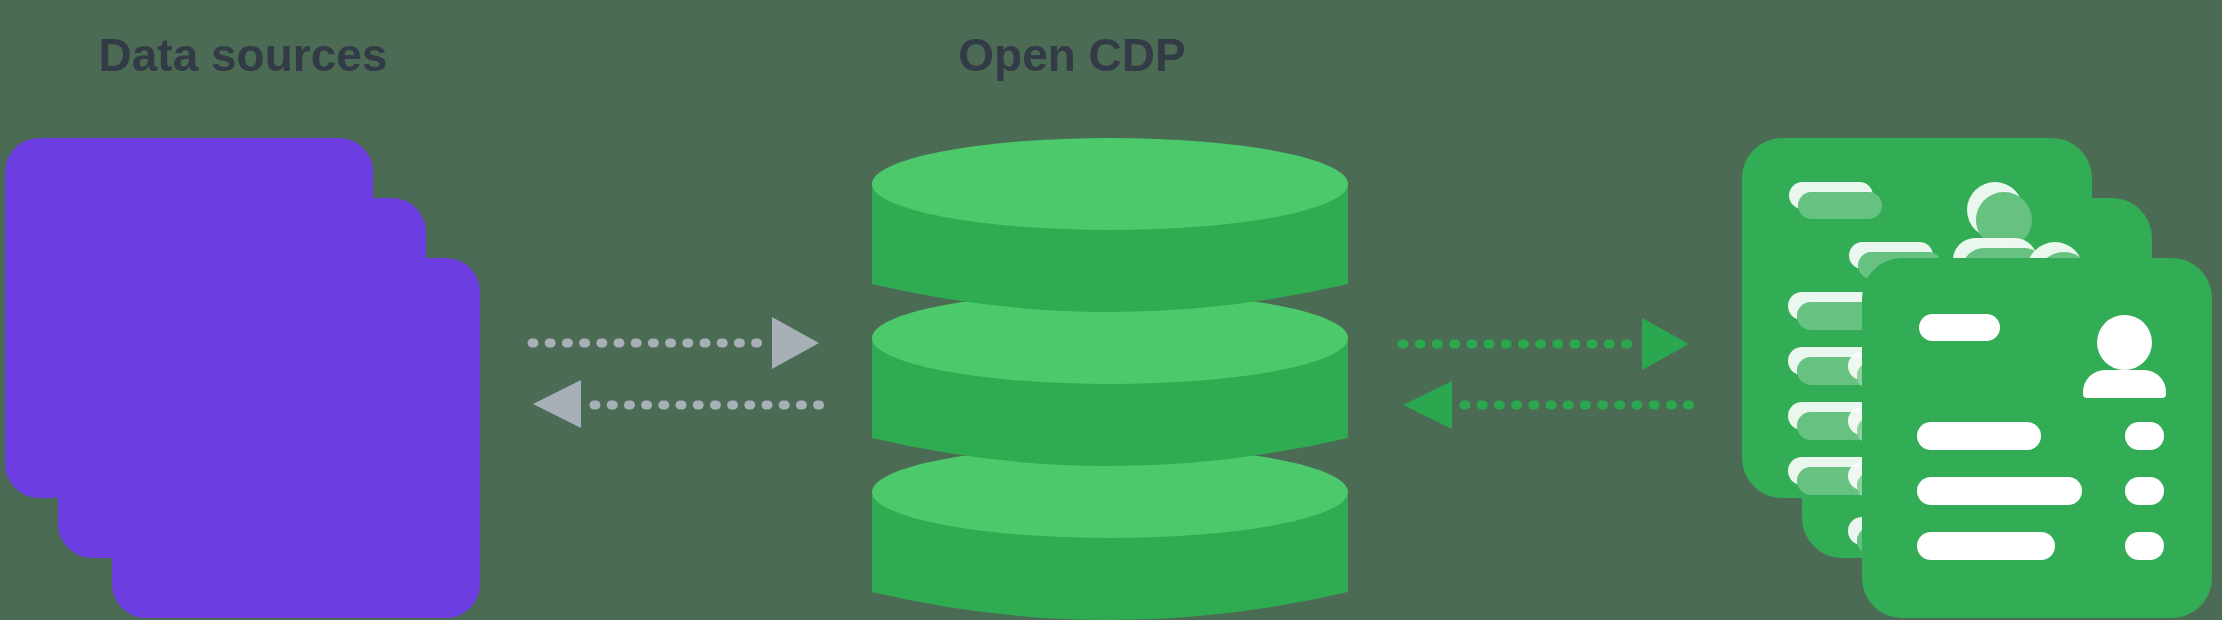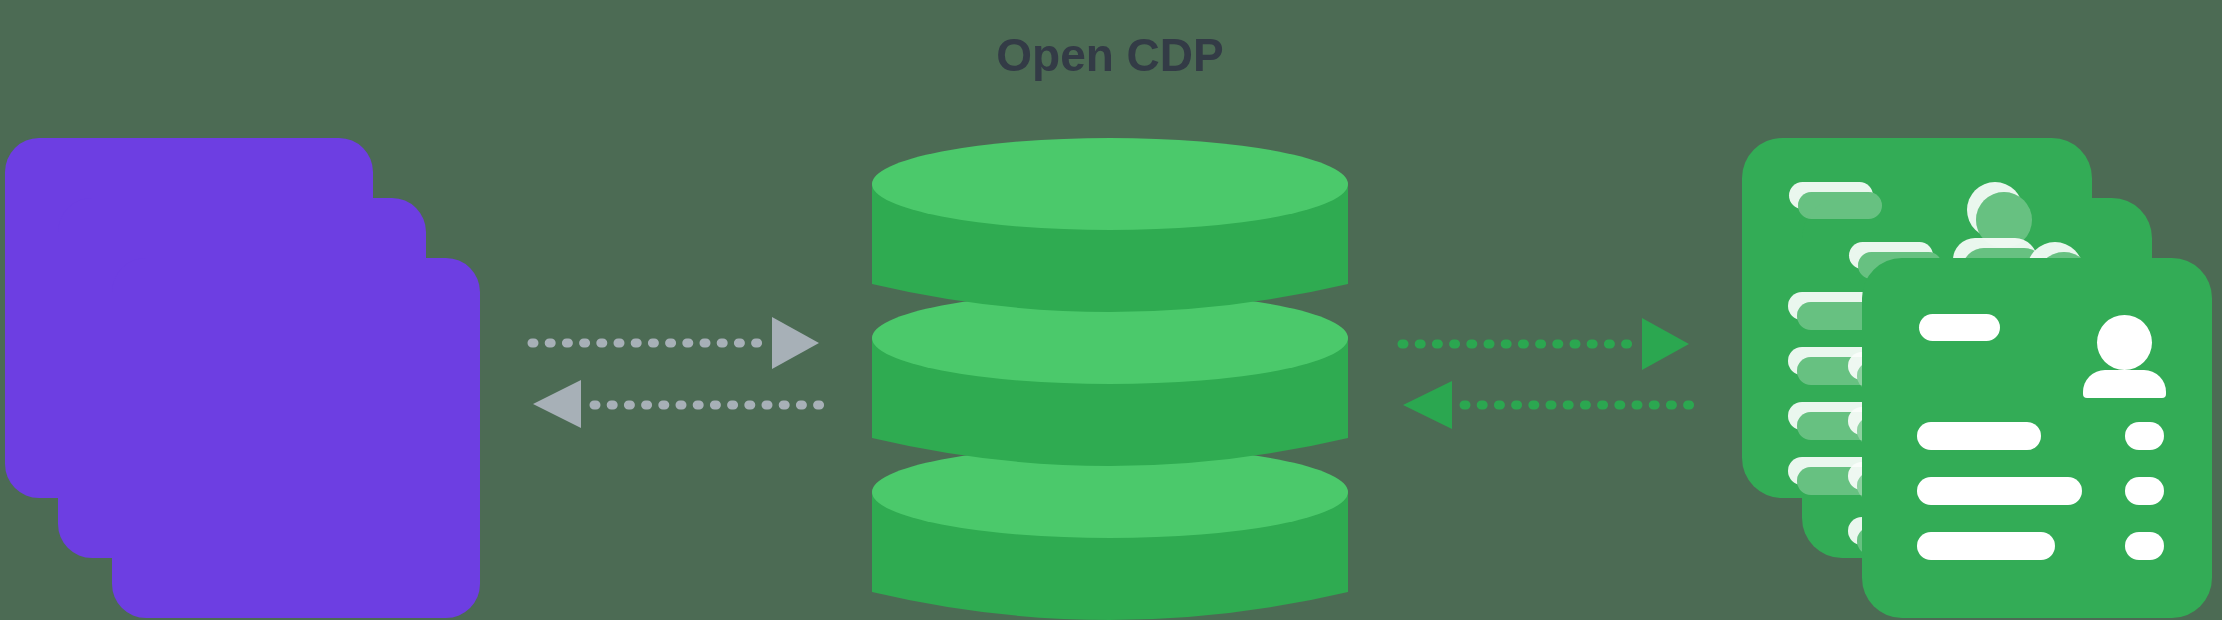--- a/index.html
+++ b/index.html
@@ -9,21 +9,21 @@
     background:var(--background,#4C6B54);
     font-family:"Liberation Sans",sans-serif;
   }
   
   .label{
     position:absolute;top:28px;width:440px;text-align:center;
     font-weight:700;font-size:46px;line-height:1.2;
     color:var(--text,#333B46);
   }
   .label-ds{left:23px;}
-  .label-cdp{left:890px;}
+  .label-cdp{left:852px;}
   .label-pf{left:1748px;}
   
   .sq{
     position:absolute;width:368px;height:360px;border-radius:34px;
     background:var(--purple,#6D3EE2);
   }
   
   .overlay{position:absolute;left:0;top:0;width:2222px;height:620px;}
   .dbody{fill:var(--db-body-green,#2FAB51);}
   .dtop{fill:var(--db-top-green,#4BC96B);}
@@ -47,20 +47,21 @@
   .gp.shoulders{border-radius:22px 22px 4px 4px;}
   .wp{position:absolute;background:var(--content-white,#FFFFFF);border-radius:14px;}
   .wp.round{border-radius:50%;}
   .wp.shoulders{border-radius:22px 22px 4px 4px;}
 </style>
 </head>
 <body>
 
 <div class="stage">
 
+  <div class="label label-ds">Data sources</div>
   <div class="label label-cdp">Open CDP</div>
 
   <div class="sq" style="left:5px;top:138px;"></div>
   <div class="sq" style="left:58px;top:198px;"></div>
   <div class="sq" style="left:112px;top:258px;"></div>
 
   <svg class="overlay" viewBox="0 0 2222 620">
     <g>
 
       <path class="dbody" d="M872,492 L872,592 Q1110,648 1348,592 L1348,492 Z"></path>

